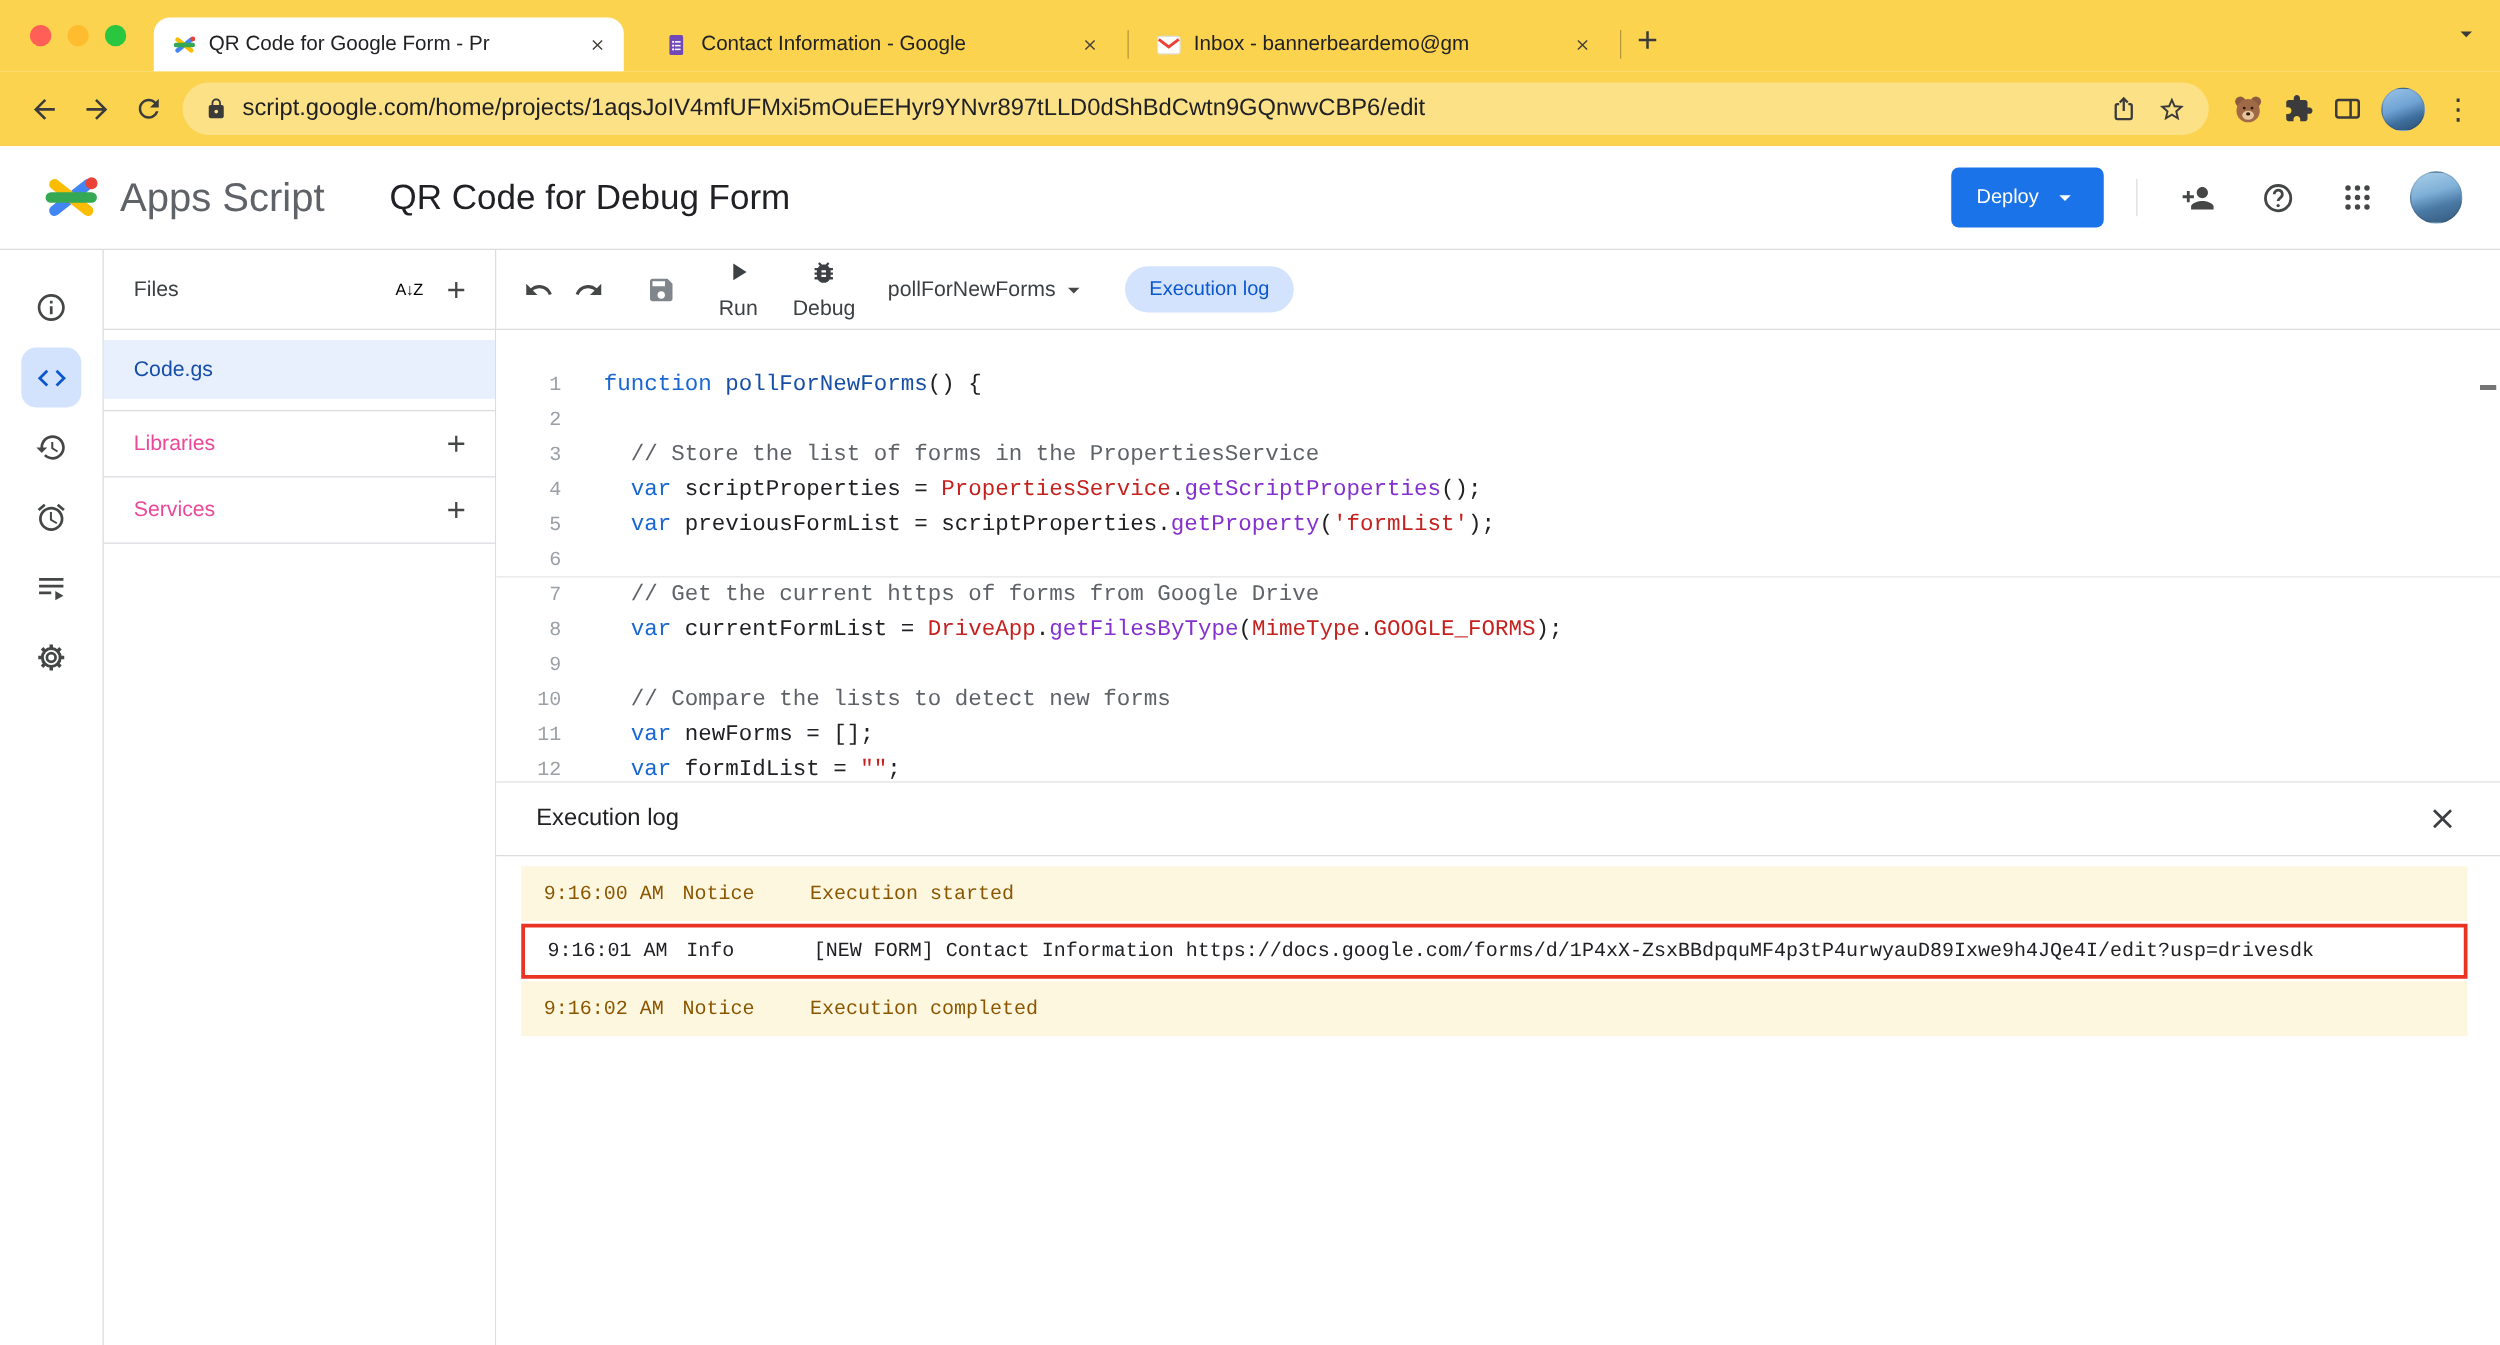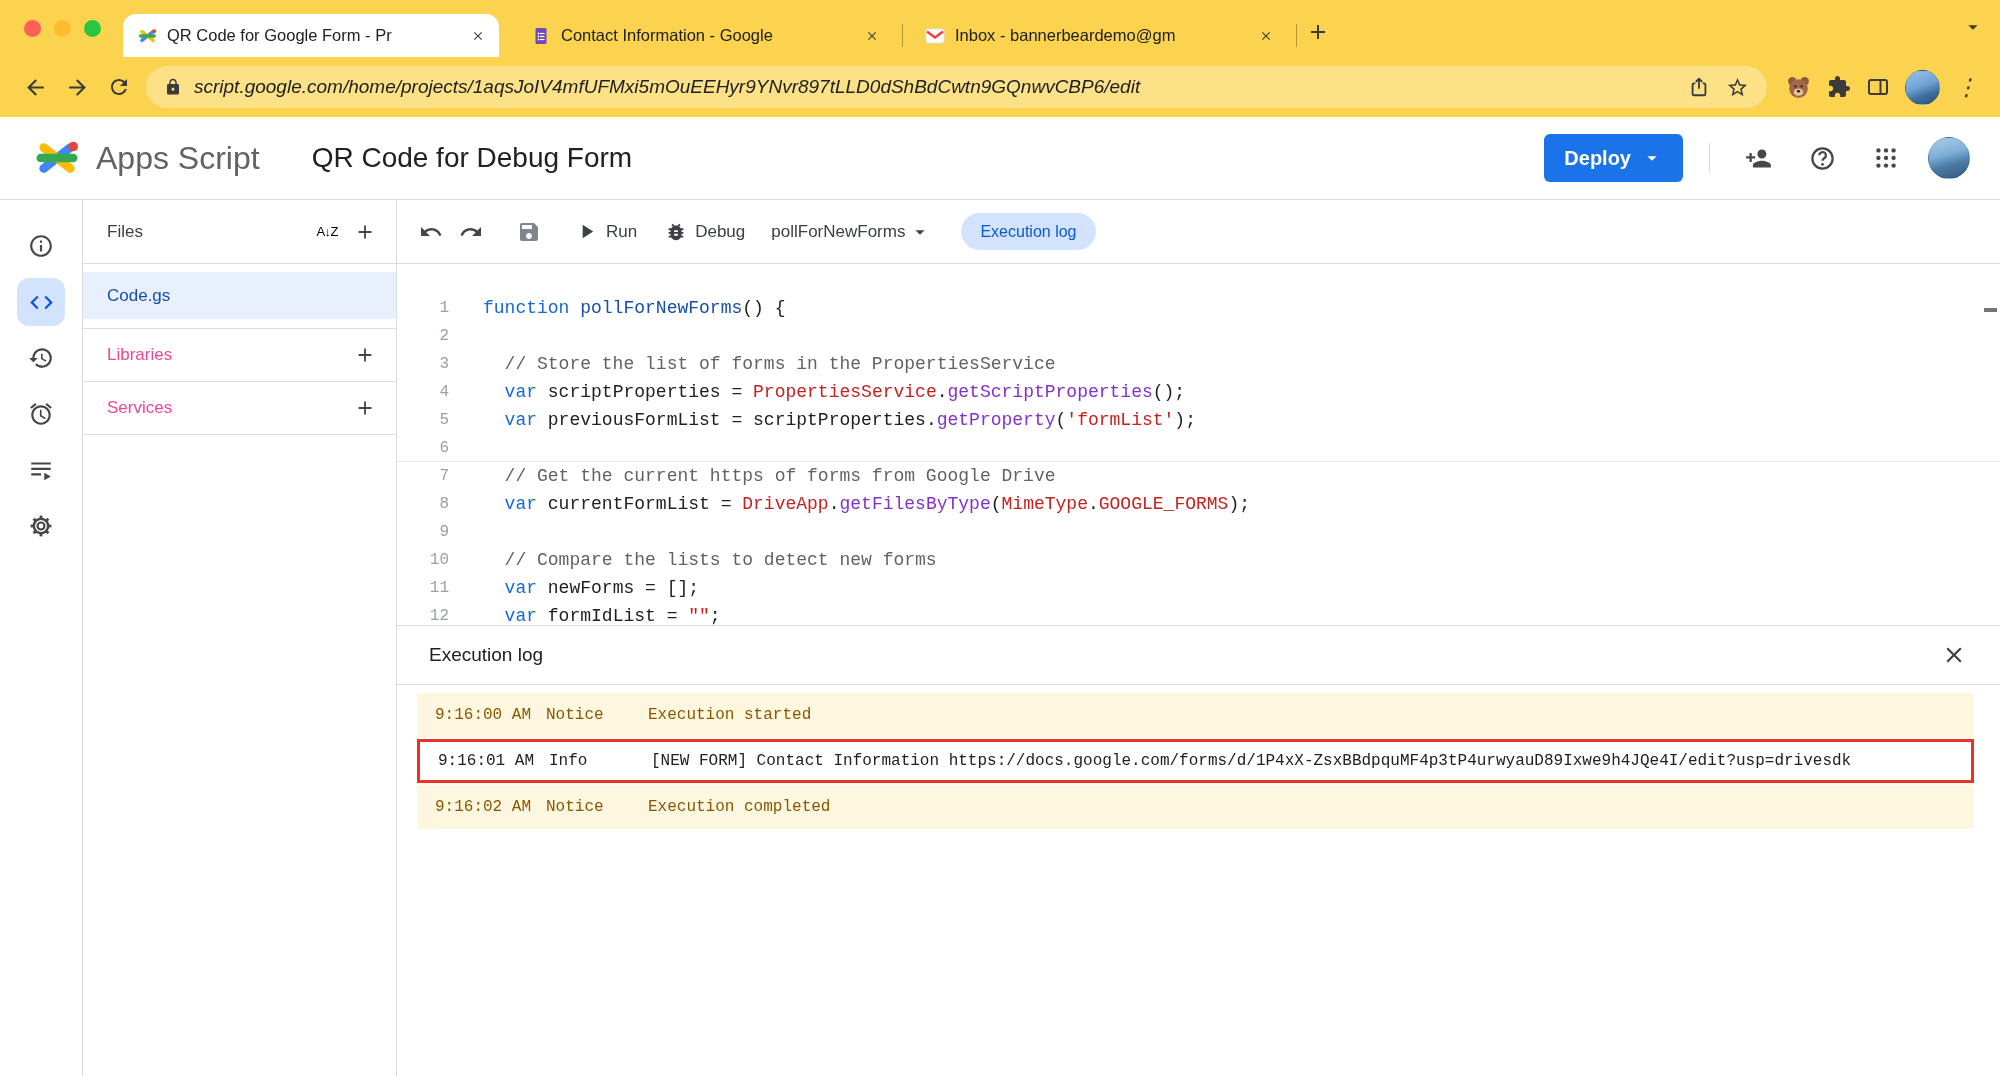--- a/index.html
+++ b/index.html
@@ -15,36 +15,36 @@
   .tab { width:376px; height:43px; display:flex; align-items:center; gap:10px; padding:0 10px 0 14px; border-radius:13px 13px 0 0; position:relative; }
   .tab + .tab { margin-left:18px; }
   .tab.active { background:#fff; }
   .tab:not(.active)::after { content:""; position:absolute; right:-10px; top:10px; height:23px; width:1px; background:rgba(0,0,0,.28); }
   .tab .favicon { width:20px; height:20px; flex:none; display:flex; align-items:center; justify-content:center; }
   .tab .title { flex:1; font-size:16.5px; color:#202124; white-space:nowrap; overflow:hidden; }
   .tab .tab-close { width:22px; height:22px; flex:none; display:flex; align-items:center; justify-content:center; color:#44413a; border-radius:50%; }
   .newtab { margin:0 0 10px 16px; width:30px; height:30px; display:flex; align-items:center; justify-content:center; color:#3a3a3a; background:none; border:none; }
   .strip-right { position:absolute; right:16px; top:16px; color:#3a3a3a; }
 
-  .browser-toolbar { height:60px; background:#fbd34e; display:flex; align-items:center; padding:0 14px;font-style:italic; }
+  .browser-toolbar { height:60px; background:#fbd34e; display:flex; align-items:center; padding:0 14px; }
   .nav-btn { width:42px; height:42px; border-radius:50%; display:flex; align-items:center; justify-content:center; color:#3b3b3b; flex:none; }
   .omnibox { flex:1; height:42px; background:rgba(255,255,255,.32); border-radius:21px; display:flex; align-items:center; padding:0 18px; margin:0 10px 0 6px; min-width:0; }
   .omnibox .url { margin-left:12px; font-size:19px; color:#202124; flex:1; white-space:nowrap; overflow:hidden; }
   .omni-ic { color:#3b3b3b; display:flex; align-items:center; margin-left:16px; }
   .ext-icons { display:flex; align-items:center; gap:15px; padding:0 8px; }
   .ext-btn { display:flex; align-items:center; justify-content:center; color:#3b3b3b; }
   .avatar-sm { width:35px; height:35px; border-radius:50%; background:linear-gradient(160deg,#9cc4e8 0%,#6fa3d4 45%,#3e6f9e 70%,#2c4f72 100%); border:1px solid rgba(0,0,0,.12); }
   .kebab { font-size:23px; color:#3a3a3a; line-height:1; }
 
   
   .app-header { height:83px; background:#fff; border-bottom:1px solid #dadce0; display:flex; align-items:center; padding:0 30px 0 34px; }
   .product-name { font-size:32px; color:#5f6368; margin-left:16px; }
   .project-title { font-size:28px; color:#202124; margin-left:52px; }
   .header-right { margin-left:auto; display:flex; align-items:center; gap:20px; }
-  .deploy-btn { height:48px; padding:0 20px; border:none; border-radius:6px; background:#1a73e8; color:#fff; font-size:20px; font-weight:700; font-family:inherit; display:flex; align-items:center; gap:10px; }
+  .deploy-btn { height:48px; padding:0 20px; border:none; border-radius:6px; background:#1a73e8; color:#fff; font-size:16px; font-weight:400; font-family:inherit; display:flex; align-items:center; gap:10px; }
   .hdr-divider { width:1px; height:30px; background:#dadce0; margin:0 6px; }
   .hdr-icon-btn { width:44px; height:44px; border-radius:50%; display:flex; align-items:center; justify-content:center; color:#444746; }
   .avatar-lg { width:42px; height:42px; border-radius:50%; background:linear-gradient(165deg,#aacfe8 0%,#7fb0d8 40%,#4a7aa5 65%,#35597c 100%); border:1px solid rgba(0,0,0,.1); }
 
   
   .main { display:flex; height:876px; }
   .rail { width:83px; border-right:1px solid #dadce0; padding-top:22px; display:flex; flex-direction:column; align-items:center; gap:8px; flex:none; }
   .rail-btn { width:48px; height:48px; border-radius:12px; display:flex; align-items:center; justify-content:center; color:#444746; }
   .rail-btn.active { background:#d3e3fd; color:#0b57d0; }
 
@@ -58,21 +58,21 @@
   .file-row.selected { background:#e8f0fe; color:#174ea6; }
   .panel-divider { height:1px; background:#dadce0; margin-top:9px; }
   .section-row { height:53px; display:flex; align-items:center; padding:0 20px 0 24px; border-bottom:1px solid #dadce0; font-size:17px; color:#ec4899; }
   .section-row .plus { margin-left:auto; }
 
   .editor { flex:1; display:flex; flex-direction:column; min-width:0; }
   .editor-toolbar { height:64px; border-bottom:1px solid #dadce0; display:flex; align-items:center; padding:0 16px; }
   .tool-btn { width:36px; height:36px; display:flex; align-items:center; justify-content:center; color:#444746; border-radius:50%; flex:none; }
   .tool-btn.muted { color:#80868b; }
   .gap-sm { margin-left:4px; } .gap-md { margin-left:22px; }
-  .txt-btn { display:flex; align-items:center; gap:8px; margin-left:28px; font-size:17px; font-weight:500; color:#3c4043; background:none; border:none; font-family:inherit; }
+  .txt-btn { display:flex; align-items:center; gap:8px; margin-left:28px; font-size:17px; font-weight:500; color:#3c4043; background:none; border:none; font-family:inherit;flex-direction:column; }
   .fn-dropdown { margin-left:26px; display:flex; align-items:center; gap:4px; font-size:17px; color:#3c4043; }
   .chip { margin-left:30px; height:37px; padding:0 19px; border-radius:19px; background:#d3e3fd; color:#0b57d0; font-size:16px; font-weight:500; display:flex; align-items:center; border:none; font-family:inherit; }
 
   
   .code-area { height:361px; position:relative; overflow:hidden; padding-top:30px; background:#fff; }
   .code-line { display:flex; height:28px; line-height:28px; font-family:"Liberation Mono", monospace; }
   .code-line.cursor-line { border-bottom:1px solid #e4e6e8; }
   .line-num { width:52px; flex:none; text-align:right; font-size:16px; color:#9aa0a6; }
   .line-text { margin-left:34px; white-space:pre; font-size:18px; color:#202124; }
   .tok-k{ color:#1967d2; } .tok-f{ color:#174ea6; } .tok-c{ color:#5f6368; }

